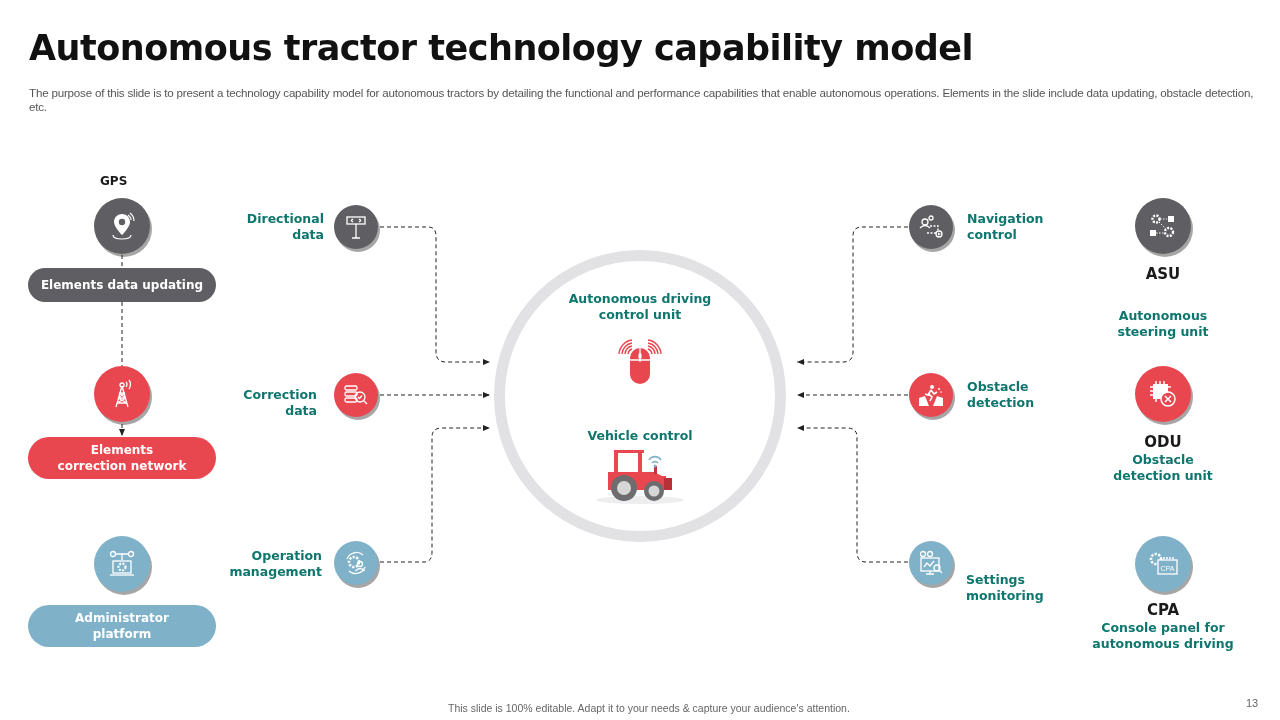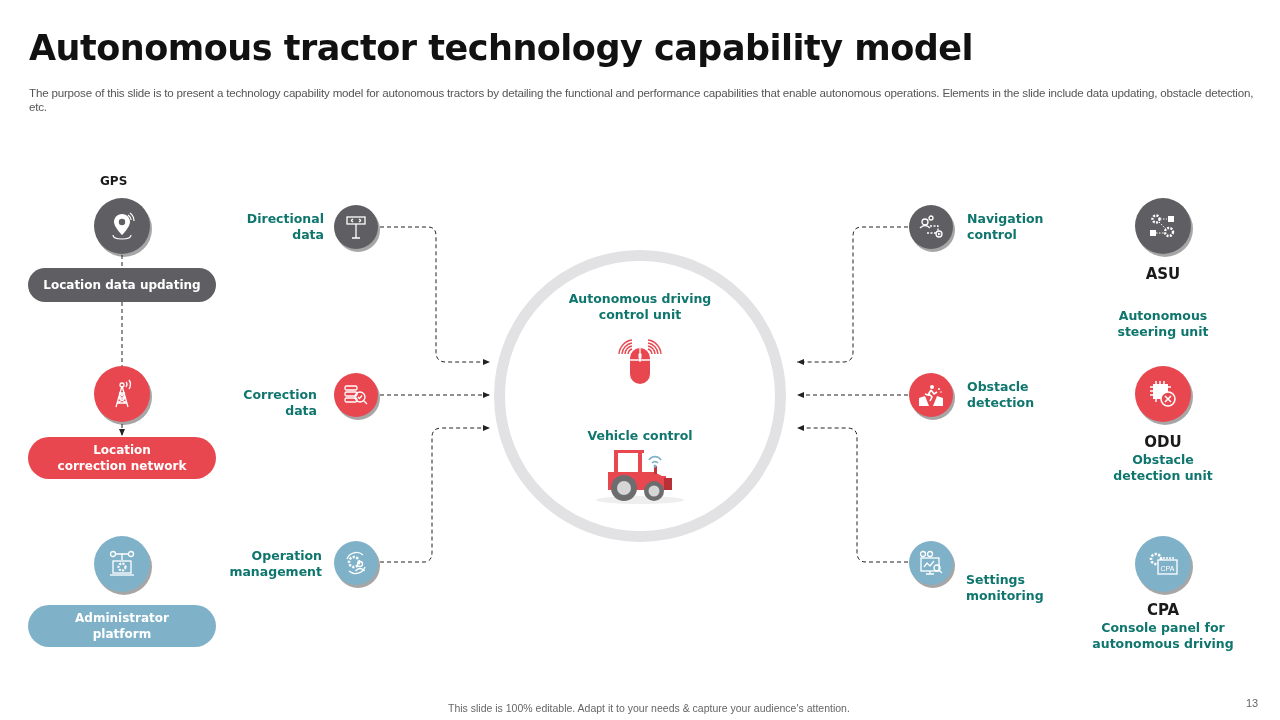--- a/index.html
+++ b/index.html
@@ -65,32 +65,32 @@
 <div class="gps-label">GPS</div>
 
 <div class="circle-icon c-gray" style="left:94px;top:198px;width:56px;height:56px;">
   <svg width="30" height="30" viewBox="0 0 30 30">
       <path d="M15 3 C10 3 7 7 7 11 C7 16 15 24 15 24 C15 24 23 16 23 11 C23 7 20 3 15 3 Z" fill="#fff"></path>
       <circle cx="15" cy="11" r="3.2" fill="#5f5f63"></circle>
       <path d="M6 24 Q6 28 15 28 Q24 28 24 24" stroke="#fff" stroke-width="1.2" fill="none"></path>
       <path d="M21 4 Q24 6 24 9 M23 2 Q27 5 27 10" stroke="#fff" stroke-width="1.2" fill="none"></path>
     </svg>
 </div>
-<div class="pill c-gray" style="top:268px;height:34px;">Location data updating</div>
+<div class="pill c-gray" style="top:268px;height:34px;">Elements data updating</div>
 
 <div class="circle-icon c-red" style="left:94px;top:366px;width:56px;height:56px;">
   <svg width="30" height="32" viewBox="0 0 30 32">
       <g stroke="#fff" stroke-width="1.3" fill="none">
         <path d="M15 8 L9 29 M15 8 L21 29 M11 20 L19 20 M12 15 L18 15 M10 25 L20 25 M12 15 L19 20 M18 15 L11 20 M10 25 L19 20 M20 25 L11 20"></path>
         <circle cx="15" cy="7" r="2"></circle>
         <path d="M19 4 Q21 6 19 9 M22 2 Q25 6 22 11"></path>
       </g>
     </svg>
 </div>
-<div class="pill c-red" style="top:437px;">Location
+<div class="pill c-red" style="top:437px;">Elements
 correction network</div>
 
 <div class="circle-icon c-blue" style="left:94px;top:536px;width:56px;height:56px;">
   <svg width="32" height="30" viewBox="0 0 32 30">
       <g stroke="#fff" stroke-width="1.3" fill="none">
         <circle cx="7" cy="5" r="2.5"></circle>
         <circle cx="25" cy="5" r="2.5"></circle>
         <path d="M9.5 5 L22.5 5 M16 5 L16 11"></path>
         <rect x="7" y="12" width="18" height="12"></rect>
         <path d="M4 26 L28 26"></path>

